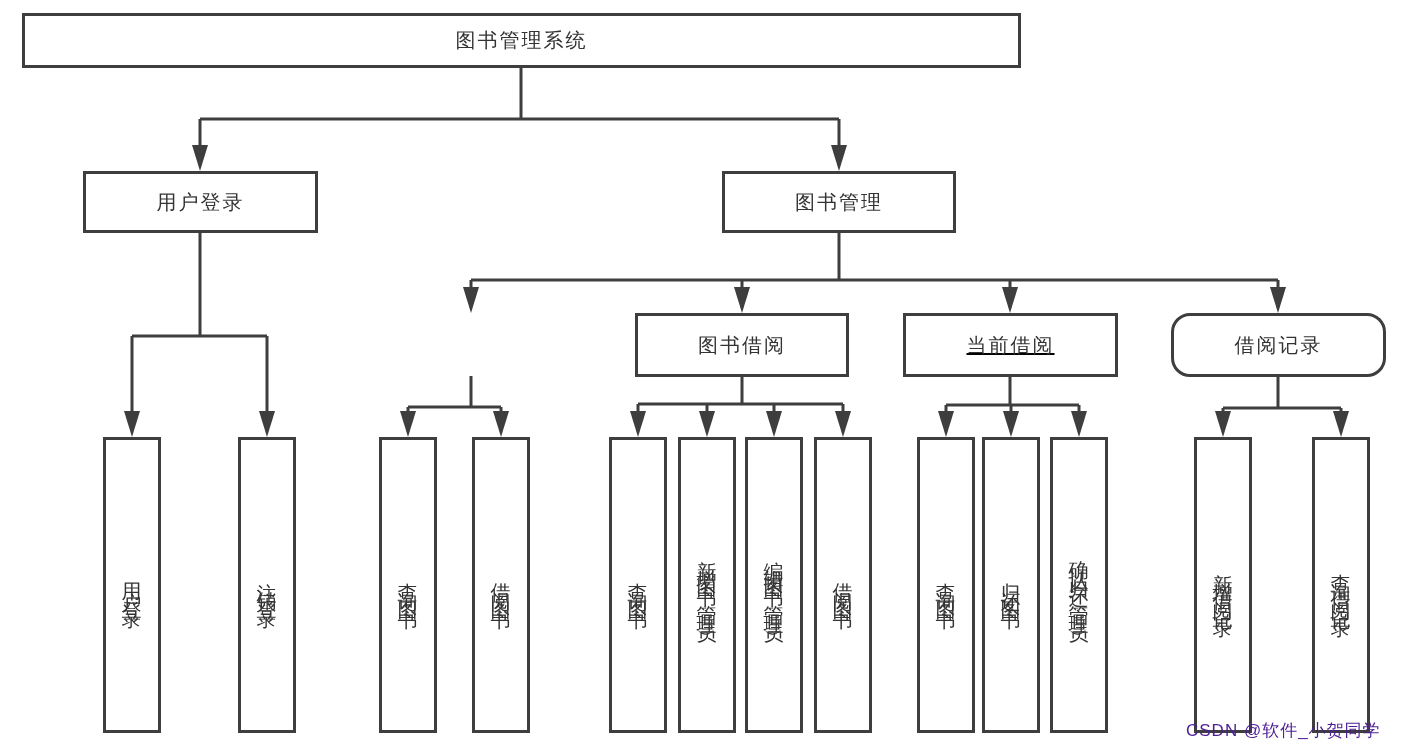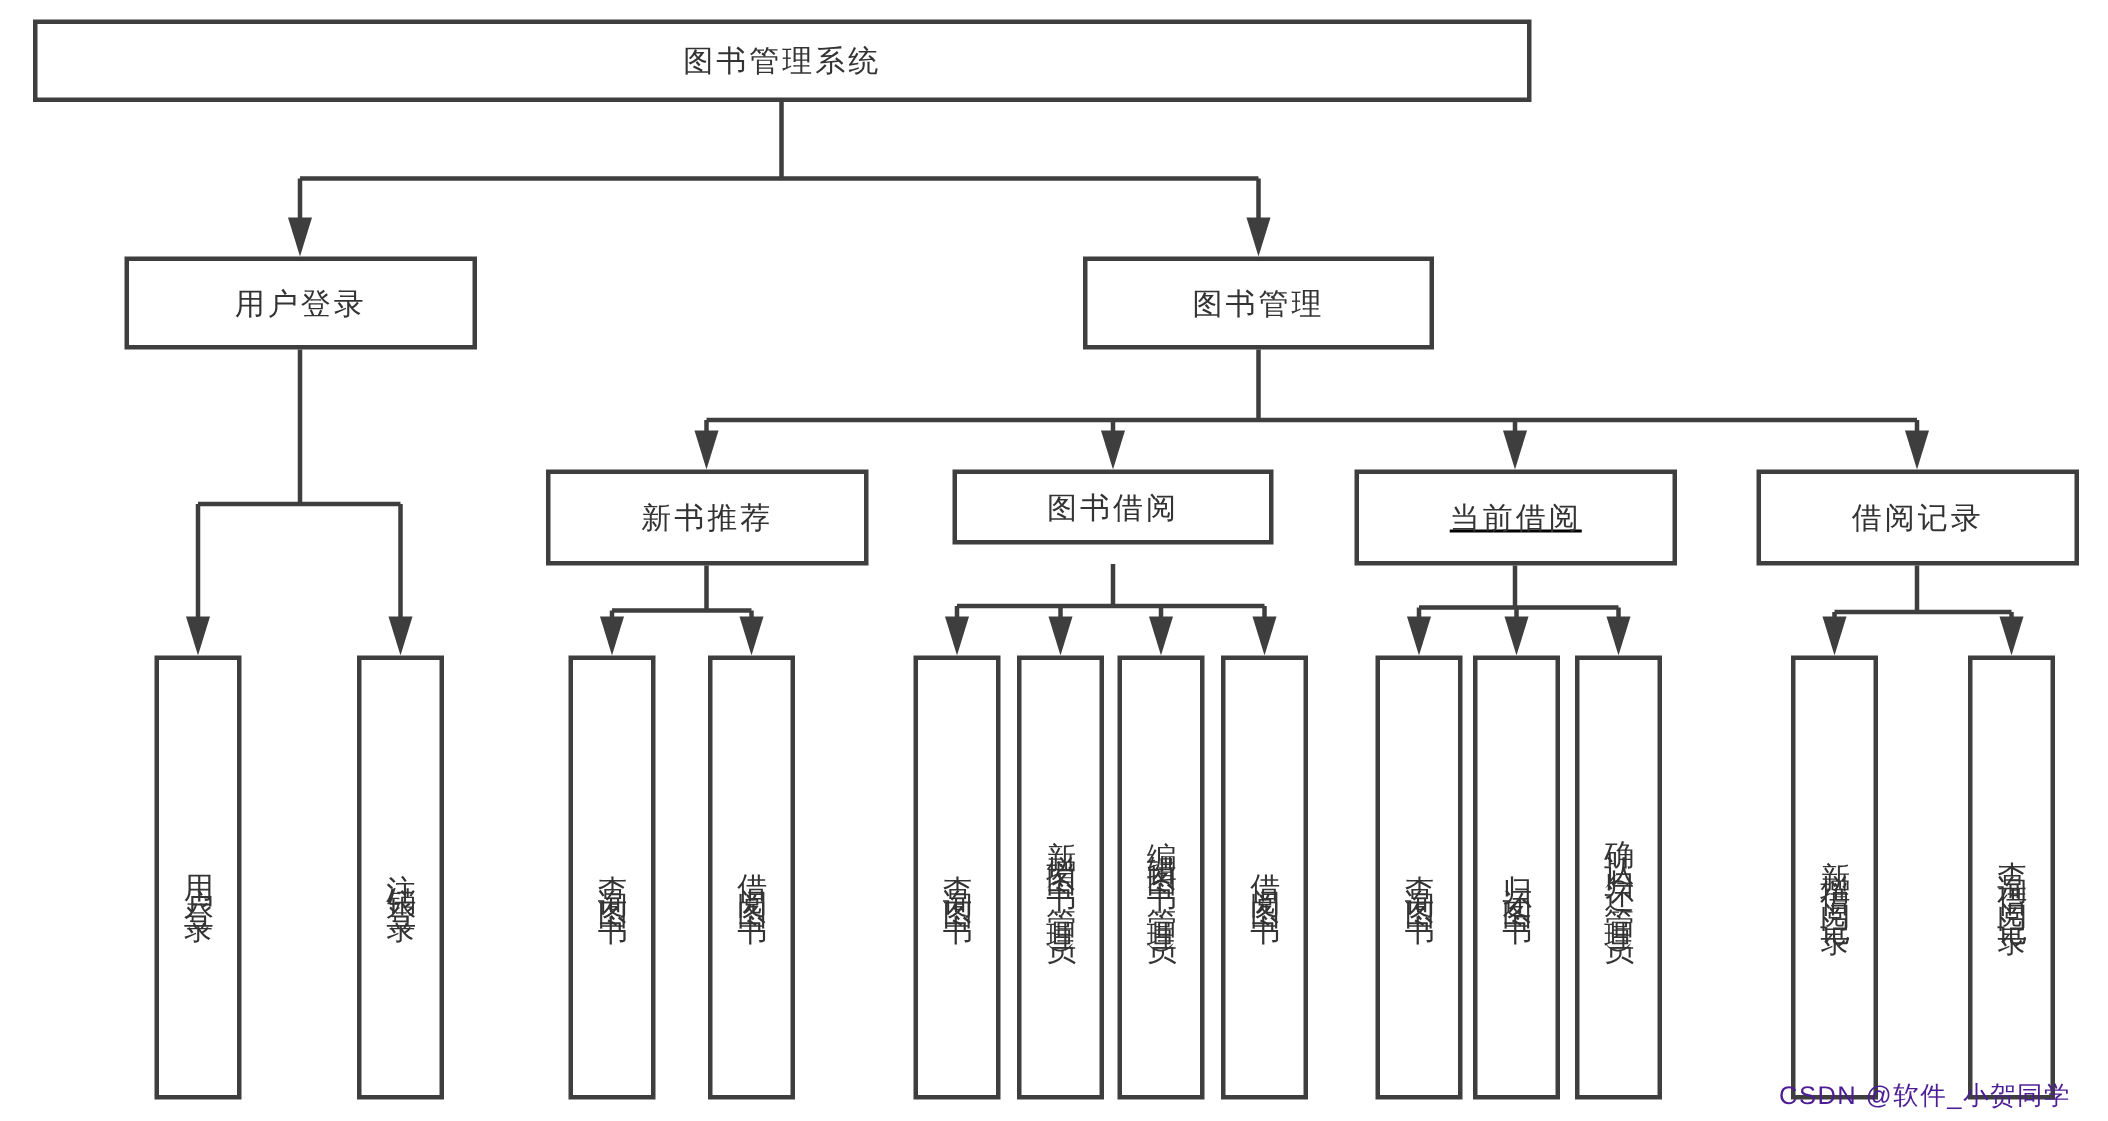--- a/index.html
+++ b/index.html
@@ -97,30 +97,27 @@
     <span class="hlabel">图书管理系统</span>
   </div>
 
   <div class="hbox" style="left:83px;top:171px;width:235px;height:62px;">
     <span class="hlabel">用户登录</span>
   </div>
   <div class="hbox" style="left:722px;top:171px;width:234px;height:62px;font-family:Liberation Serif, serif;">
     <span class="hlabel">图书管理</span>
   </div>
 
-  <div class="hbox" style="left:364px;top:313px;width:215px;height:64px;">
-    <span class="hlabel">新书推荐</span>
-  </div>
-  <div class="hbox" style="left:635px;top:313px;width:214px;height:50px;">
+  <div class="hbox" style="left:635px;top:313px;width:214px;height:64px;">
     <span class="hlabel">图书借阅</span>
   </div>
   <div class="hbox" style="left:903px;top:313px;width:215px;height:64px;text-decoration:underline;">
     <span class="hlabel">当前借阅</span>
   </div>
-  <div class="hbox" style="left:1171px;top:313px;width:215px;height:64px;">
+  <div class="hbox" style="left:1171px;top:313px;width:215px;height:64px;border-radius:19px;">
     <span class="hlabel">借阅记录</span>
   </div>
 
   <div class="vbox" style="left:103px;">
     <span class="vlabel">用户登录</span>
   </div>
   <div class="vbox" style="left:238px;">
     <span class="vlabel">注销登录</span>
   </div>
 

